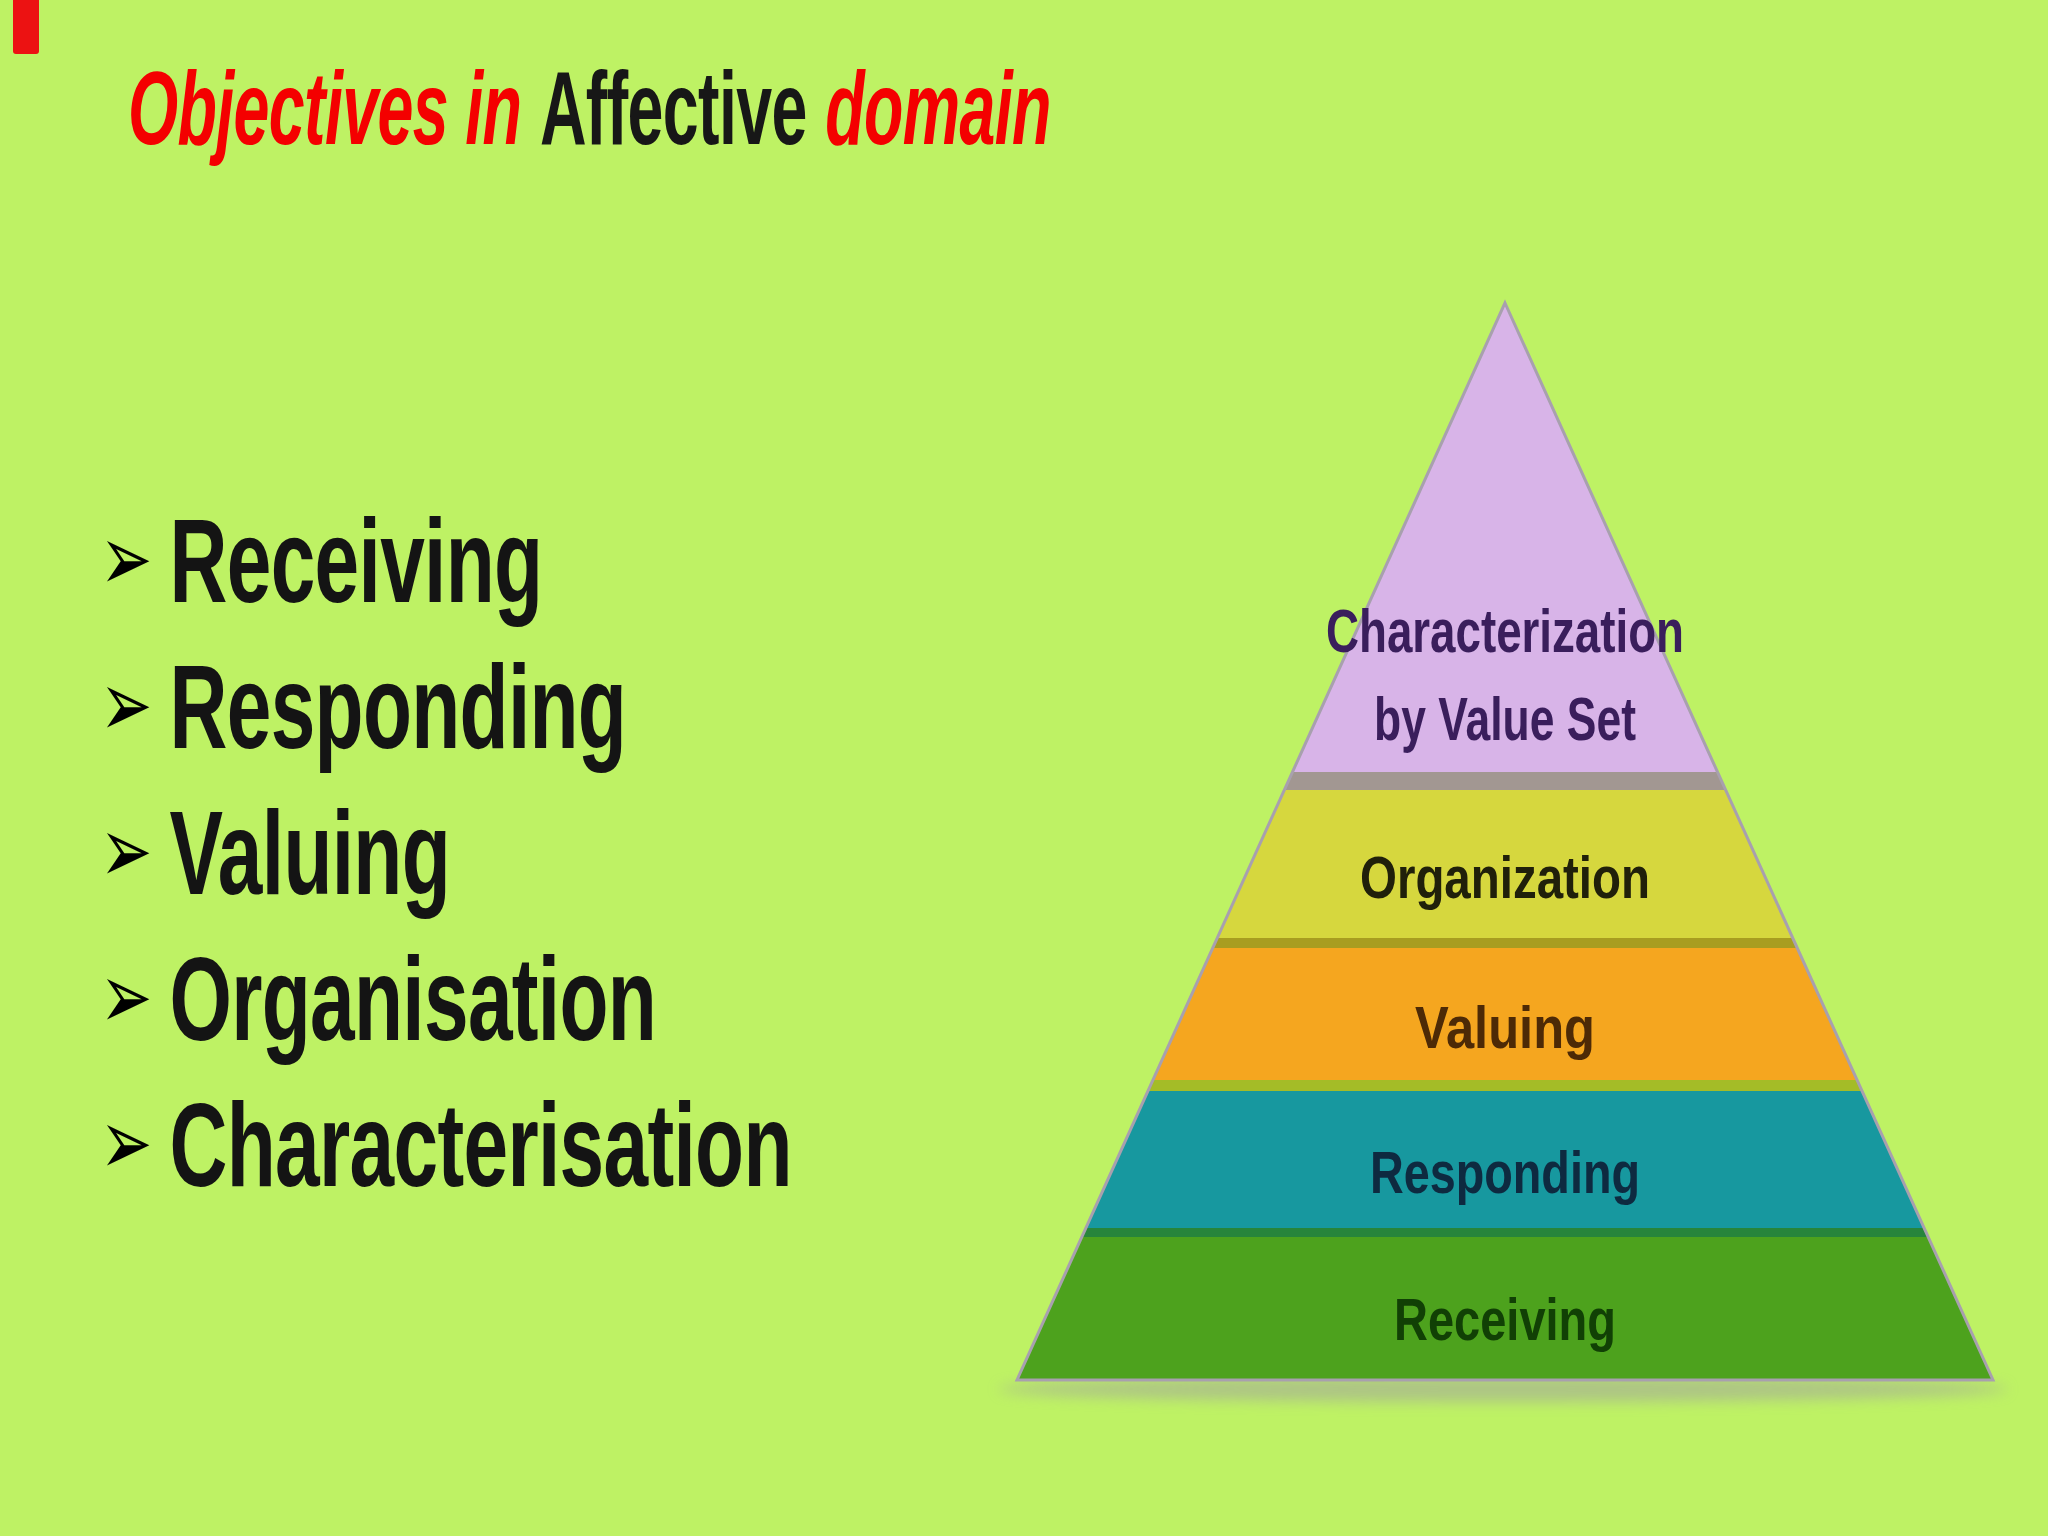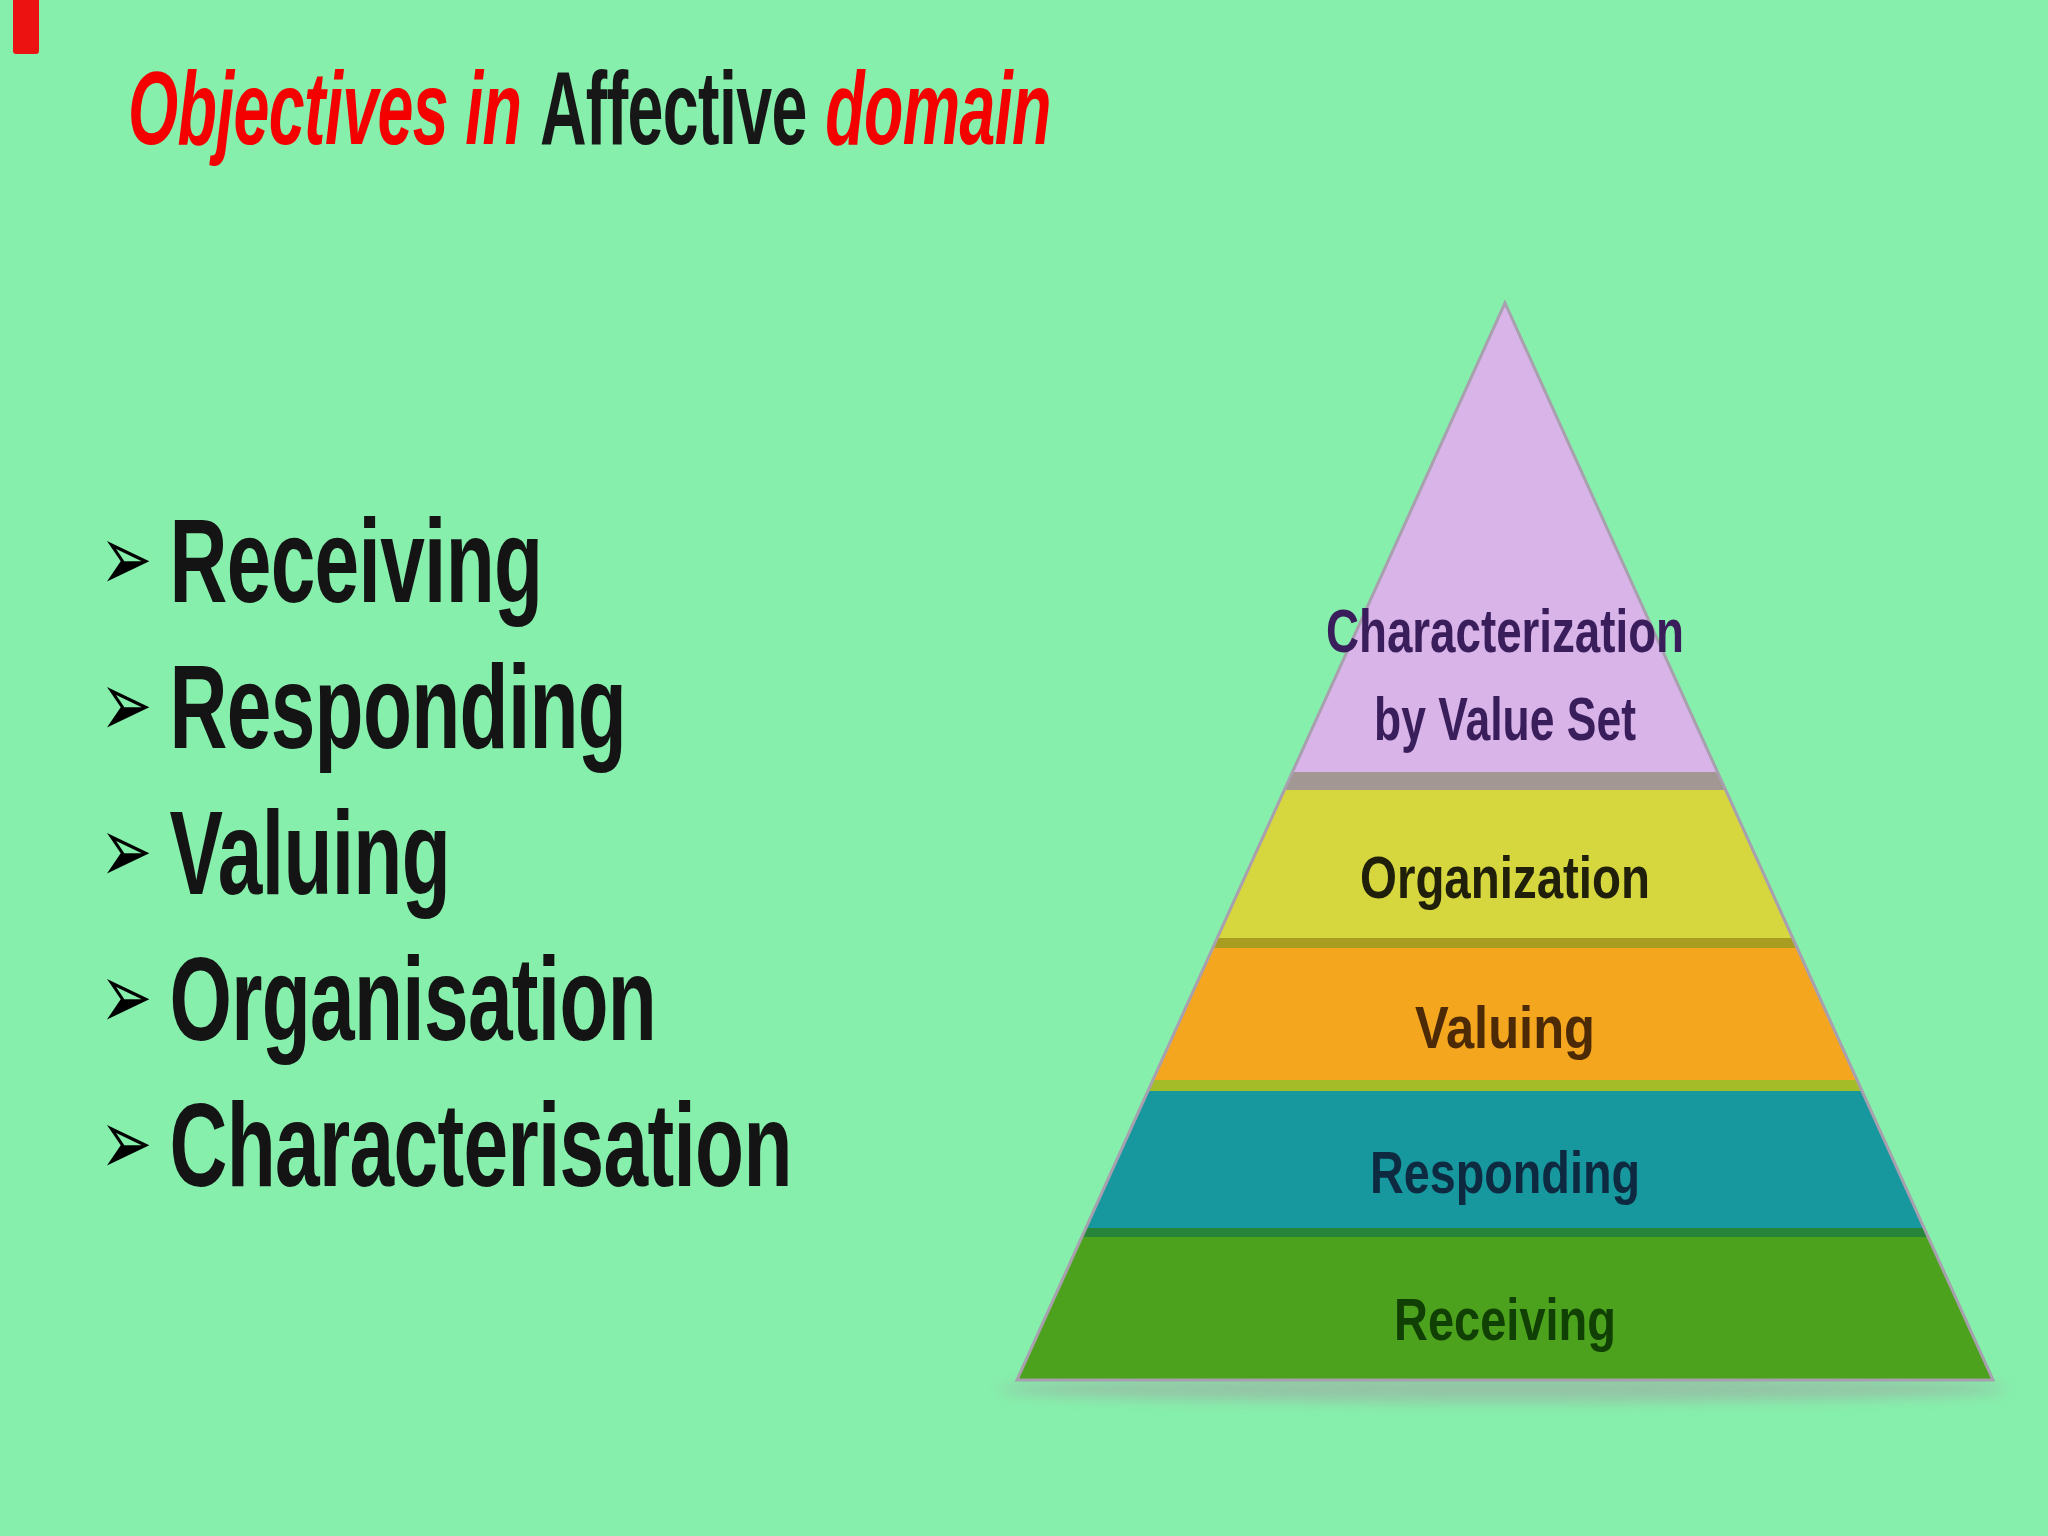--- a/index.html
+++ b/index.html
@@ -1,19 +1,19 @@
 <!DOCTYPE html>
 <html><head>
 <meta charset="utf-8">
 <style>
   html,body{margin:0;padding:0;background:#ffffff;}
   .slide{
     position:relative;
     width:2048px;height:1536px;
-    background:#86efac;
+    background:#bef264;
     overflow:hidden;
     font-family:"Liberation Sans", sans-serif;
   }
   
   .corner-mark{
     position:absolute;left:13px;top:0;width:26px;height:54px;
     background:#ec1212;border-radius:0 0 3px 3px;
   }
   
   .title{

